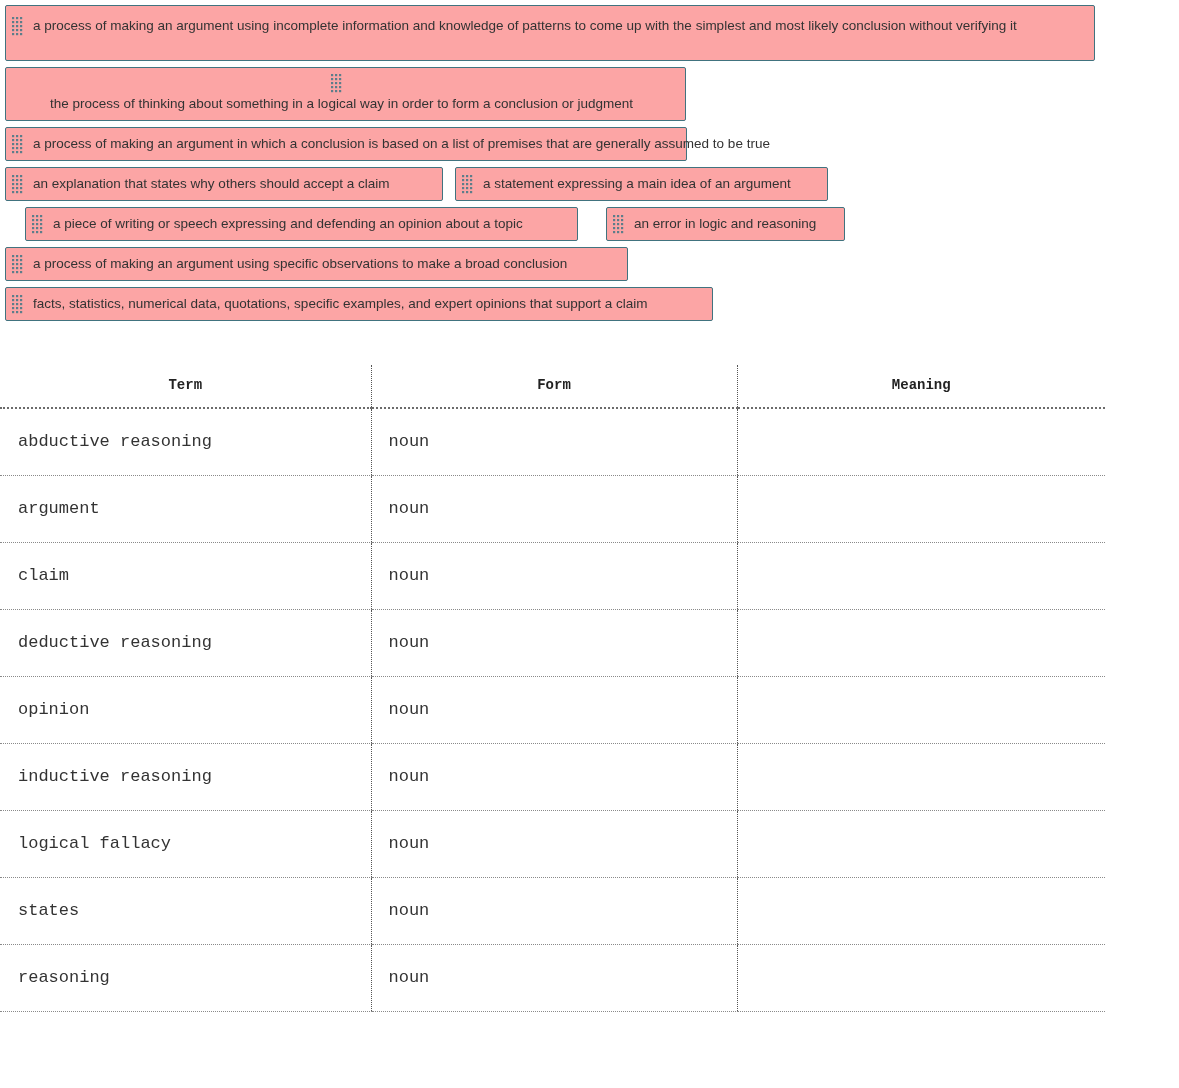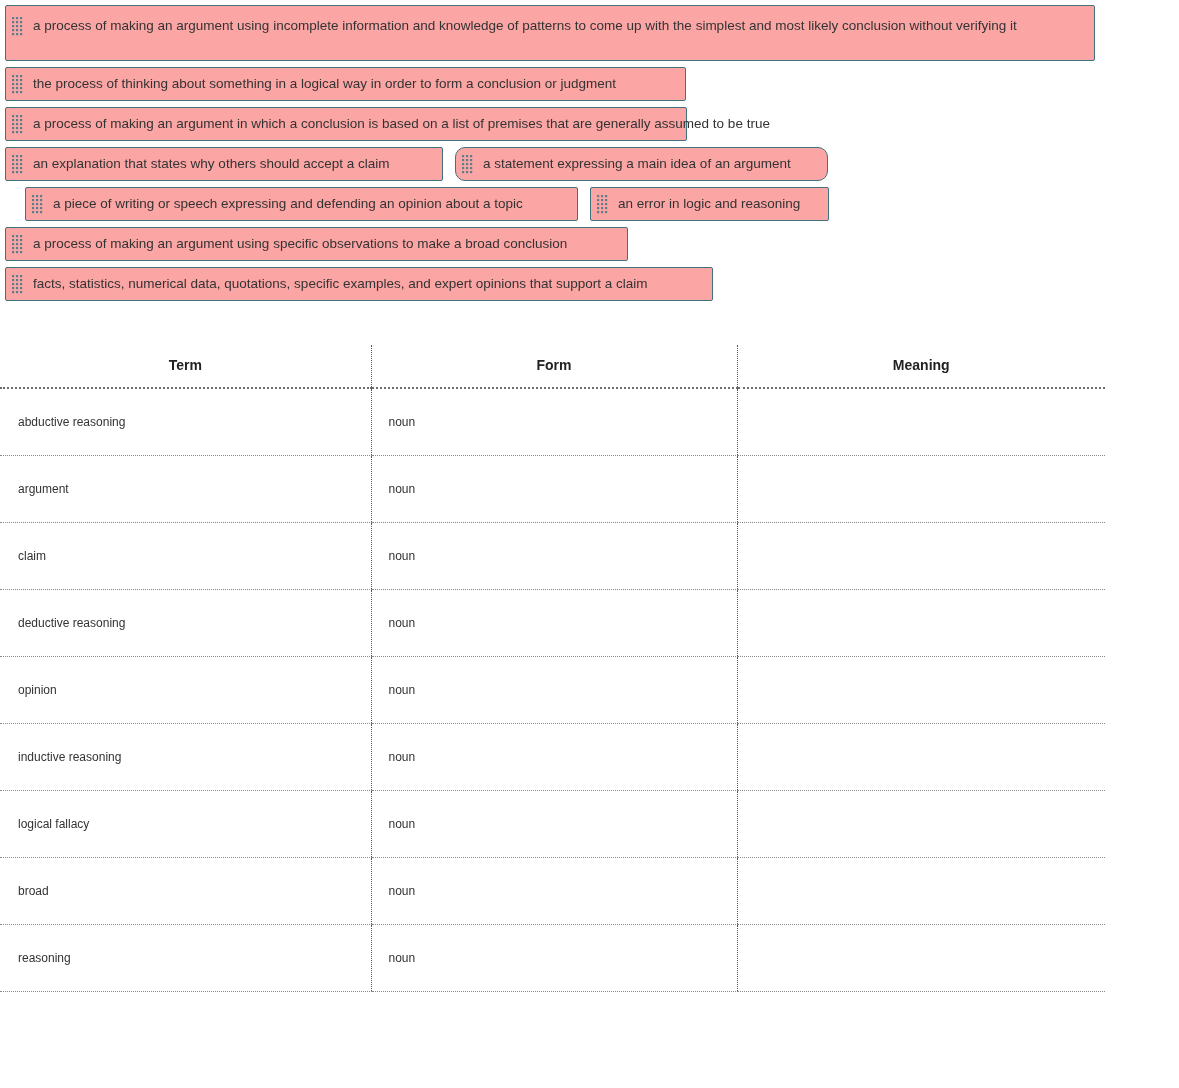--- a/index.html
+++ b/index.html
@@ -57,40 +57,41 @@
     white-space: normal;
   }
   .def-card.nowrap .def-text { white-space: nowrap; }
 
   
   #vocab-table {
     margin-top: 44px;
     width: 1105px;
     border-collapse: collapse;
     table-layout: fixed;
+    font-family: Liberation Mono, monospace;
   }
   #vocab-table col.c-term    { width: 371px; }
   #vocab-table col.c-form    { width: 366px; }
   #vocab-table col.c-meaning { width: 368px; }
 
   #vocab-table th {
     font-size: 14px;
     font-weight: bold;
     color: #222222;
     text-align: center;
     padding: 12px 10px 14px 10px;
     border-bottom: 2px dotted #6b6b6b;
     vertical-align: middle;
   }
   #vocab-table th.div,
   #vocab-table td.div {
     border-left: 1px dotted #555555;
   }
   #vocab-table td {
-    font-size: 12px;
+    font-size: 17px;
     color: #333333;
     height: 67px;
     padding: 0 10px 0 18px;
     vertical-align: middle;
     border-bottom: 1px dotted #8a8a8a;
   }
   #vocab-table td.cell-form { padding-left: 17px; }
   #vocab-table td.cell-meaning { padding-left: 17px; }
 </style>
 </head>
@@ -113,21 +114,21 @@
             <rect x="4" y="12" width="2.2" height="2.2" fill="#5d7d8a"></rect>
             <rect x="8" y="12" width="2.2" height="2.2" fill="#5d7d8a"></rect>
             <rect x="0" y="16" width="2.2" height="2.2" fill="#5d7d8a"></rect>
             <rect x="4" y="16" width="2.2" height="2.2" fill="#5d7d8a"></rect>
             <rect x="8" y="16" width="2.2" height="2.2" fill="#5d7d8a"></rect>
           </svg></span>
         <span class="def-text">a process of making an argument using incomplete information and knowledge of patterns to come up with the simplest and most likely conclusion without verifying it</span>
       </div>
     </div>
     <div class="card-row">
-      <div class="def-card nowrap" draggable="true" style="width: 681px;">
+      <div class="def-card nowrap" draggable="true" style="width: 681px; flex-direction: column;">
         <span class="drag-handle"><svg viewBox="0 0 11 19" width="11" height="19" xmlns="http://www.w3.org/2000/svg">
             <rect x="0" y="0" width="2.2" height="2.2" fill="#5d7d8a"></rect>
             <rect x="4" y="0" width="2.2" height="2.2" fill="#5d7d8a"></rect>
             <rect x="8" y="0" width="2.2" height="2.2" fill="#5d7d8a"></rect>
             <rect x="0" y="4" width="2.2" height="2.2" fill="#5d7d8a"></rect>
             <rect x="4" y="4" width="2.2" height="2.2" fill="#5d7d8a"></rect>
             <rect x="8" y="4" width="2.2" height="2.2" fill="#5d7d8a"></rect>
             <rect x="0" y="8" width="2.2" height="2.2" fill="#5d7d8a"></rect>
             <rect x="4" y="8" width="2.2" height="2.2" fill="#5d7d8a"></rect>
             <rect x="8" y="8" width="2.2" height="2.2" fill="#5d7d8a"></rect>
@@ -177,21 +178,21 @@
             <rect x="8" y="8" width="2.2" height="2.2" fill="#5d7d8a"></rect>
             <rect x="0" y="12" width="2.2" height="2.2" fill="#5d7d8a"></rect>
             <rect x="4" y="12" width="2.2" height="2.2" fill="#5d7d8a"></rect>
             <rect x="8" y="12" width="2.2" height="2.2" fill="#5d7d8a"></rect>
             <rect x="0" y="16" width="2.2" height="2.2" fill="#5d7d8a"></rect>
             <rect x="4" y="16" width="2.2" height="2.2" fill="#5d7d8a"></rect>
             <rect x="8" y="16" width="2.2" height="2.2" fill="#5d7d8a"></rect>
           </svg></span>
         <span class="def-text">an explanation that states why others should accept a claim</span>
       </div>
-      <div class="def-card nowrap" draggable="true" style="width: 373px; border-radius: 10px;">
+      <div class="def-card nowrap" draggable="true" style="width: 373px;">
         <span class="drag-handle"><svg viewBox="0 0 11 19" width="11" height="19" xmlns="http://www.w3.org/2000/svg">
             <rect x="0" y="0" width="2.2" height="2.2" fill="#5d7d8a"></rect>
             <rect x="4" y="0" width="2.2" height="2.2" fill="#5d7d8a"></rect>
             <rect x="8" y="0" width="2.2" height="2.2" fill="#5d7d8a"></rect>
             <rect x="0" y="4" width="2.2" height="2.2" fill="#5d7d8a"></rect>
             <rect x="4" y="4" width="2.2" height="2.2" fill="#5d7d8a"></rect>
             <rect x="8" y="4" width="2.2" height="2.2" fill="#5d7d8a"></rect>
             <rect x="0" y="8" width="2.2" height="2.2" fill="#5d7d8a"></rect>
             <rect x="4" y="8" width="2.2" height="2.2" fill="#5d7d8a"></rect>
             <rect x="8" y="8" width="2.2" height="2.2" fill="#5d7d8a"></rect>
@@ -219,21 +220,21 @@
             <rect x="8" y="8" width="2.2" height="2.2" fill="#5d7d8a"></rect>
             <rect x="0" y="12" width="2.2" height="2.2" fill="#5d7d8a"></rect>
             <rect x="4" y="12" width="2.2" height="2.2" fill="#5d7d8a"></rect>
             <rect x="8" y="12" width="2.2" height="2.2" fill="#5d7d8a"></rect>
             <rect x="0" y="16" width="2.2" height="2.2" fill="#5d7d8a"></rect>
             <rect x="4" y="16" width="2.2" height="2.2" fill="#5d7d8a"></rect>
             <rect x="8" y="16" width="2.2" height="2.2" fill="#5d7d8a"></rect>
           </svg></span>
         <span class="def-text">a piece of writing or speech expressing and defending an opinion about a topic</span>
       </div>
-      <div class="def-card nowrap" draggable="true" style="width: 239px;">
+      <div class="def-card nowrap" draggable="true" style="width: 239px; margin-left: 16px;">
         <span class="drag-handle"><svg viewBox="0 0 11 19" width="11" height="19" xmlns="http://www.w3.org/2000/svg">
             <rect x="0" y="0" width="2.2" height="2.2" fill="#5d7d8a"></rect>
             <rect x="4" y="0" width="2.2" height="2.2" fill="#5d7d8a"></rect>
             <rect x="8" y="0" width="2.2" height="2.2" fill="#5d7d8a"></rect>
             <rect x="0" y="4" width="2.2" height="2.2" fill="#5d7d8a"></rect>
             <rect x="4" y="4" width="2.2" height="2.2" fill="#5d7d8a"></rect>
             <rect x="8" y="4" width="2.2" height="2.2" fill="#5d7d8a"></rect>
             <rect x="0" y="8" width="2.2" height="2.2" fill="#5d7d8a"></rect>
             <rect x="4" y="8" width="2.2" height="2.2" fill="#5d7d8a"></rect>
             <rect x="8" y="8" width="2.2" height="2.2" fill="#5d7d8a"></rect>
@@ -336,21 +337,21 @@
         <td class="cell-term">inductive reasoning</td>
         <td class="cell-form div">noun</td>
         <td class="cell-meaning div"></td>
       </tr>
       <tr>
         <td class="cell-term">logical fallacy</td>
         <td class="cell-form div">noun</td>
         <td class="cell-meaning div"></td>
       </tr>
       <tr>
-        <td class="cell-term">broad</td>
+        <td class="cell-term">states</td>
         <td class="cell-form div">noun</td>
         <td class="cell-meaning div"></td>
       </tr>
       <tr>
         <td class="cell-term">reasoning</td>
         <td class="cell-form div">noun</td>
         <td class="cell-meaning div"></td>
       </tr>
     </tbody>
 </table>

